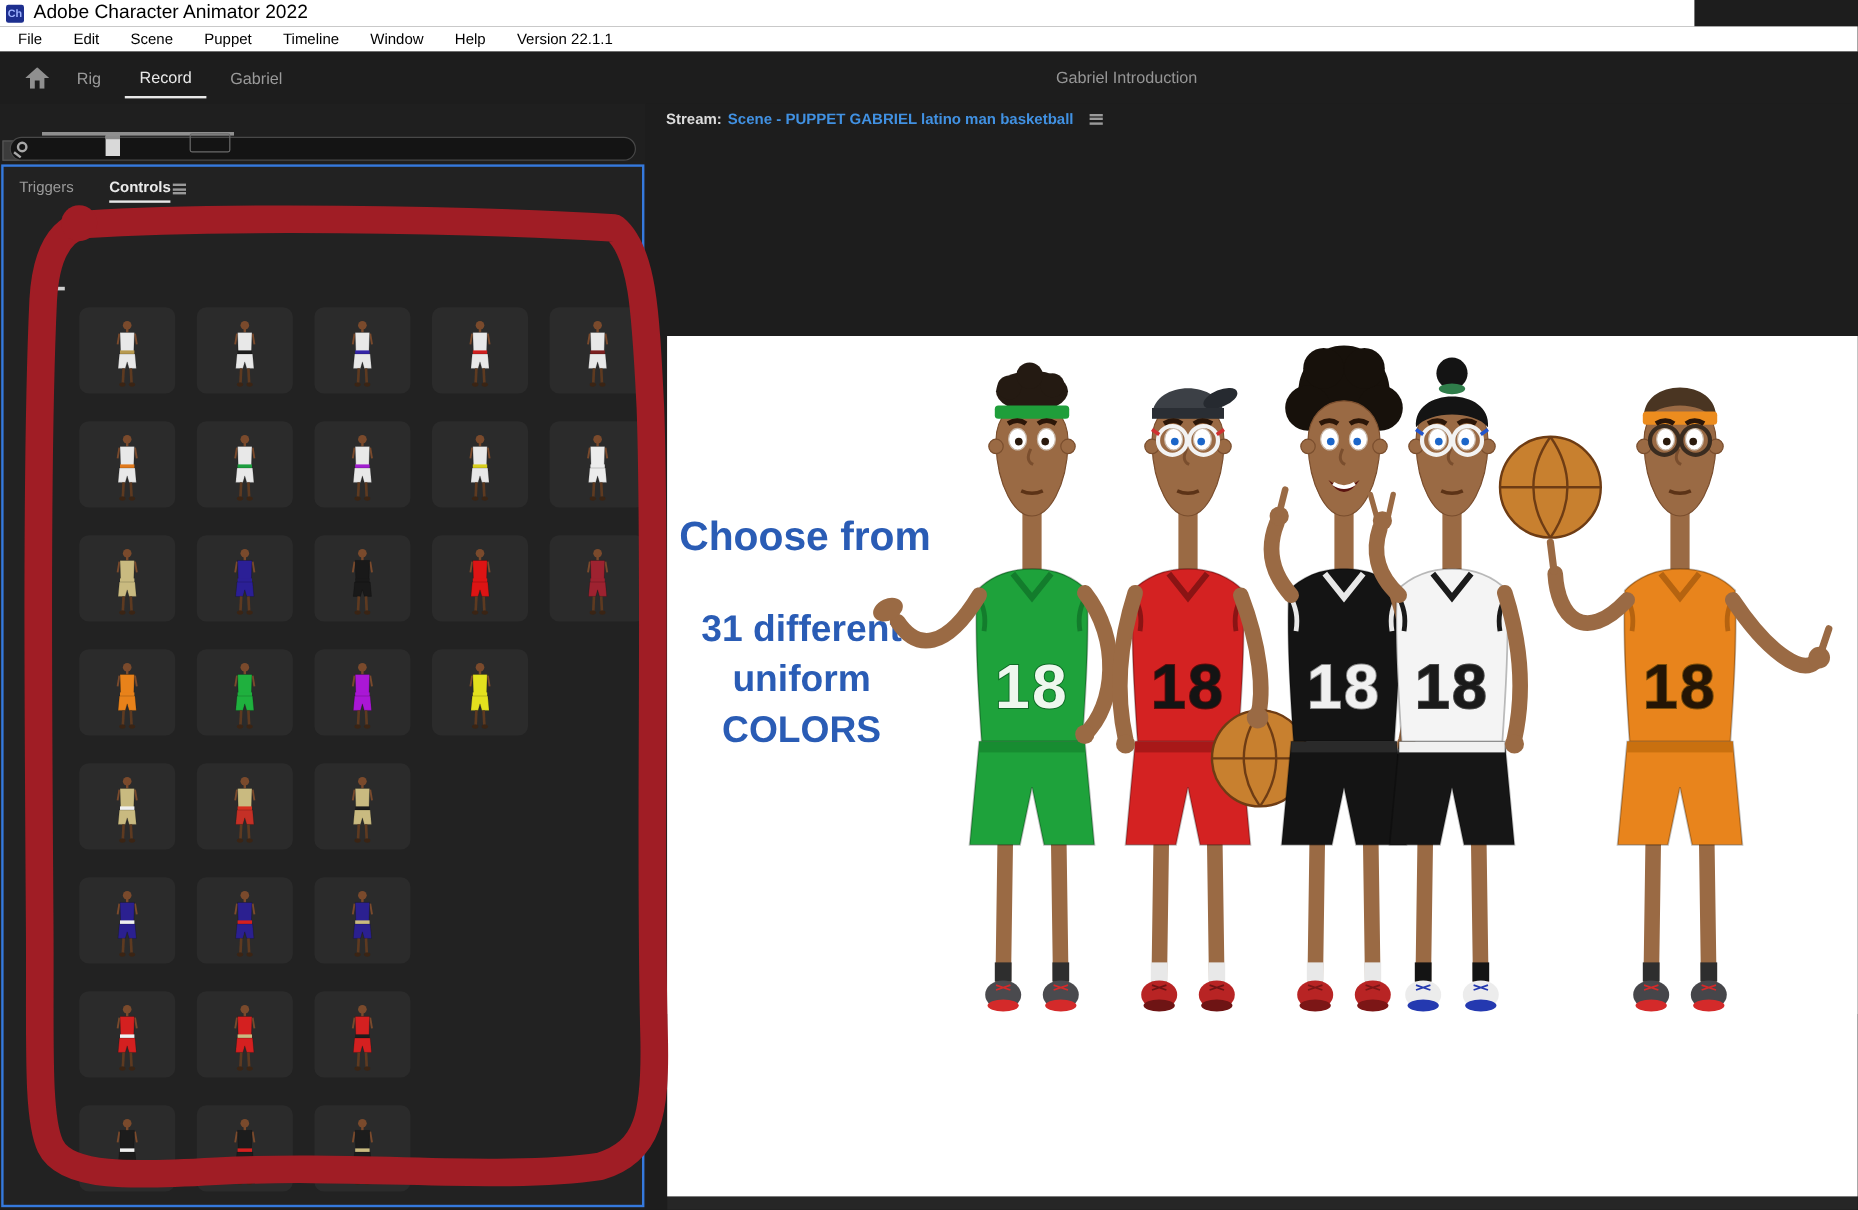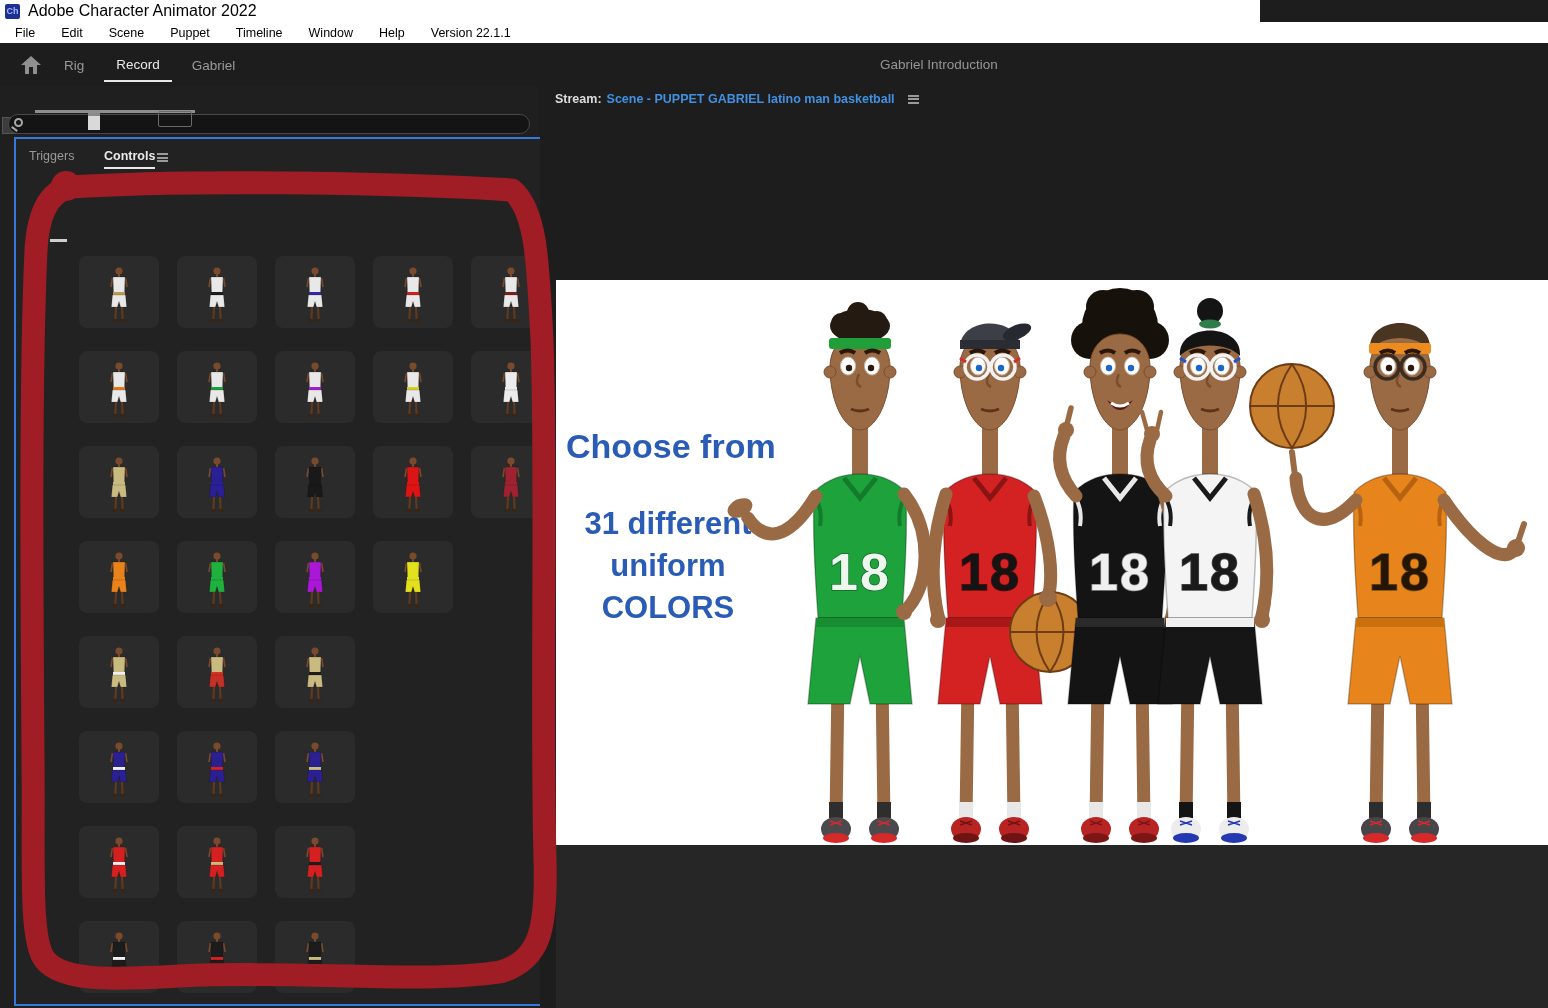--- a/index.html
+++ b/index.html
@@ -1,18 +1,18 @@
 <!DOCTYPE html>
 <html><head>
 <meta charset="utf-8">
 <style>
   * { margin:0; padding:0; box-sizing:border-box; }
   html,body { width:1548px; height:1008px; overflow:hidden; background:#1d1d1d;
               font-family:"Liberation Sans", sans-serif; }
-  .titlebar { position:absolute; left:0; top:0; width:1260px; height:22px; background:#ffffff;
+  .titlebar { position:absolute; left:0; top:0; width:1412px; height:22px; background:#ffffff;
               display:flex; align-items:center; gap:8px; padding-left:5px; }
   .app-icon { width:15px; height:15px; background:#1d2f8f; color:#9fb4ff; font-size:9px; font-weight:bold;
               display:flex; align-items:center; justify-content:center; border-radius:2px; }
   .win-title { font-size:16px; color:#000; }
   .menubar { position:absolute; left:0; top:22px; width:1548px; height:21px; background:#ffffff;
              display:flex; align-items:center; padding-left:2px; }
   .menubar span { font-size:12.5px; color:#000; padding:0 13px; cursor:default; }
   .wsbar { position:absolute; left:0; top:43px; width:1548px; height:43px; background:#1d1d1d;
            display:flex; align-items:center; }
   .home { margin-left:18px; width:26px; height:26px; display:flex; align-items:center; justify-content:center; }
@@ -30,34 +30,34 @@
   .clutter-bar { position:absolute; left:35px; top:-3px; width:160px; height:3px; background:#8f8f8f; }
   .clutter-film { position:absolute; left:2px; top:4px; width:30px; height:17px; background:#3c3c3c; border:1px solid #565656; }
   .clutter-white { position:absolute; left:88px; top:0px; width:12px; height:17px; background:#d9d9d9; border-top:3px solid #8a8a8a; }
   .clutter-box { position:absolute; left:158px; top:-2px; width:34px; height:16px; border:1px solid #6a6a6a; border-radius:2px; }
   .search-input { position:absolute; left:8px; top:1px; width:522px; height:20px; background:#141414;
                   border:1px solid #484848; border-radius:10px; color:#ccc; font-size:12px; padding-left:26px; }
   .search-icon { position:absolute; left:14px; top:5px; width:9px; height:9px; border:2px solid #a8a8a8;
                  border-radius:50%; }
   .search-icon:after { content:""; position:absolute; left:-5px; top:8px; width:7px; height:2px;
                  background:#a8a8a8; transform:rotate(38deg); }
-  .controls-panel { position:absolute; left:14px; top:51px; width:536px; height:869px; background:#222222;
+  .controls-panel { position:absolute; left:1px; top:51px; width:536px; height:869px; background:#222222;
                     border:2px solid #3579dd; }
   .ctab { position:absolute; top:10px; font-size:12.5px; color:#9a9a9a; }
   .ctab.active { color:#eaeaea; font-weight:bold; border-bottom:2px solid #e8e8e8; padding-bottom:4px; }
   .white-dash { position:absolute; left:34px; top:100px; width:17px; height:3px; background:#cfcfcf; }
   .grid { position:absolute; left:63px; top:117px; width:474px; }
   .grid-row { display:flex; gap:18px; margin-bottom:23px; }
   .uthumb { width:80px; height:72px; background:#2b2b2b; border-radius:8px; flex:0 0 auto; }
   .scenepanel { position:absolute; left:540px; top:86px; width:1008px; height:922px; background:#1d1d1d; }
   .scene-head { position:absolute; left:15px; top:6px; font-size:12.5px; display:flex; align-items:center; gap:5px; }
   .scene-label { color:#dcdcdc; font-weight:bold; }
   .scene-link { color:#4191e2; font-weight:bold; }
   .scene-hamb { margin-left:8px; }
-  .stage { position:absolute; left:556px; top:280px; width:992px; height:565px; background:#ffffff; }
+  .stage { position:absolute; left:556px; top:280px; width:992px; height:717px; background:#ffffff; }
   .below-stage { position:absolute; left:556px; top:845px; width:992px; height:163px; background:#262626; }
   .annot-svg { position:absolute; left:0; top:0; width:1548px; height:1008px; pointer-events:none; z-index:60; }
 </style>
 </head>
 <body>
 
 <div class="titlebar">
   <div class="app-icon">Ch</div>
   <div class="win-title">Adobe Character Animator 2022</div>
 </div>

